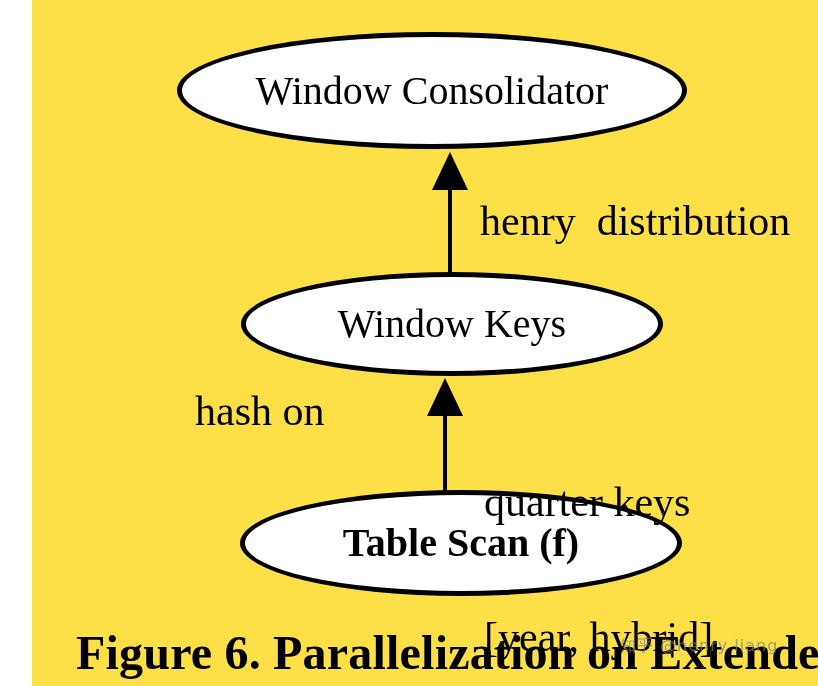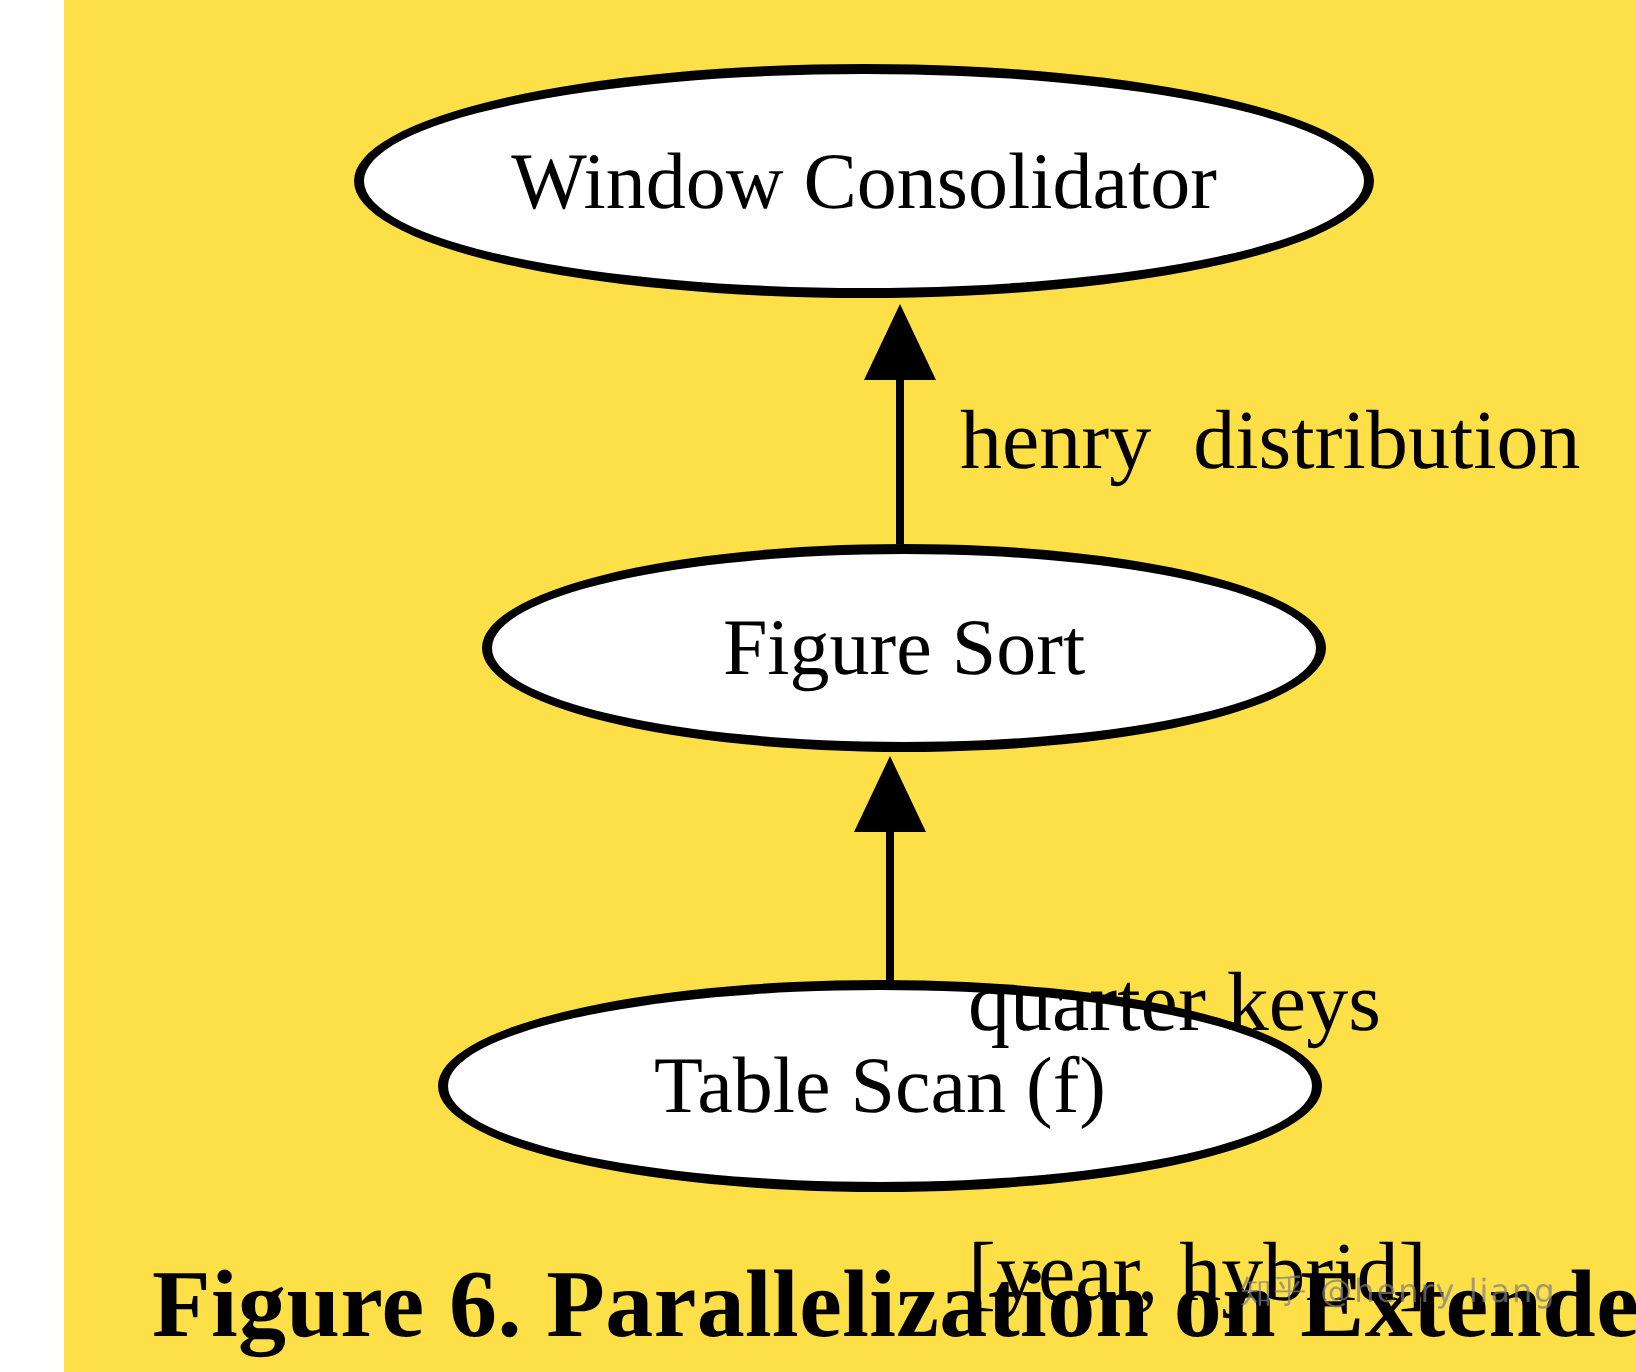--- a/index.html
+++ b/index.html
@@ -27,21 +27,21 @@
     align-items: center;
     justify-content: center;
   }
   .node-label {
     font-size: 40px;
     line-height: 1;
     white-space: nowrap;
   }
   #node-window-consolidator { left: 145px; top: 32px;  width: 510px; height: 117px; }
   #node-window-sort         { left: 209px; top: 272px; width: 422px; height: 104px; }
-  #node-table-scan          { left: 187px; top: 490px; width: 442px; height: 106px; }
+  #node-table-scan          { left: 208px; top: 490px; width: 442px; height: 106px; font-weight: bold; }
 
   .arrow-line {
     position: absolute;
     width: 4px;
     background: #000000;
   }
   .arrow-head {
     position: absolute;
     width: 0;
     height: 0;
@@ -90,35 +90,36 @@
 </head>
 <body>
 
 <div class="stage">
 
   <div class="node" id="node-window-consolidator">
     <span class="node-label">Window Consolidator</span>
   </div>
 
   <div class="node" id="node-window-sort">
-    <span class="node-label">Figure Sort</span>
+    <span class="node-label">Window Keys</span>
   </div>
 
   <div class="node" id="node-table-scan">
     <span class="node-label">Table Scan (f)</span>
   </div>
 
   <div class="arrow-head" id="arrow1-head"></div>
   <div class="arrow-line" id="arrow1-line"></div>
 
   <div class="arrow-head" id="arrow2-head"></div>
   <div class="arrow-line" id="arrow2-line"></div>
 
   <div class="edge-label" id="label-hybrid">henry  distribution</div>
 
+  <div class="edge-label" id="label-hash-on">hash on</div>
 
   <div class="edge-label" id="label-extended">
     <span class="line">quarter keys</span>
     <span class="line">[year, hybrid]</span>
   </div>
 
   <div class="caption">Figure 6. Parallelization on Extended Keys</div>
 
   <div class="watermark">知乎 @henry liang</div>
 

